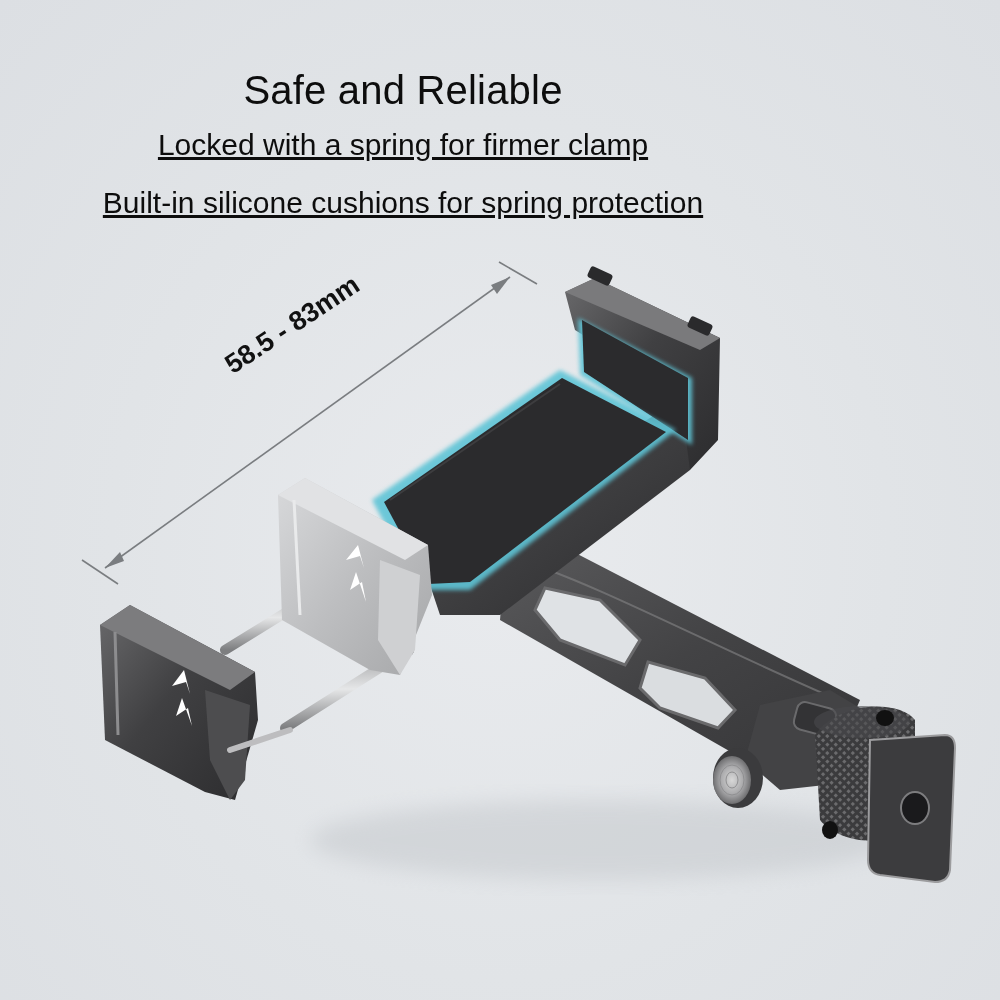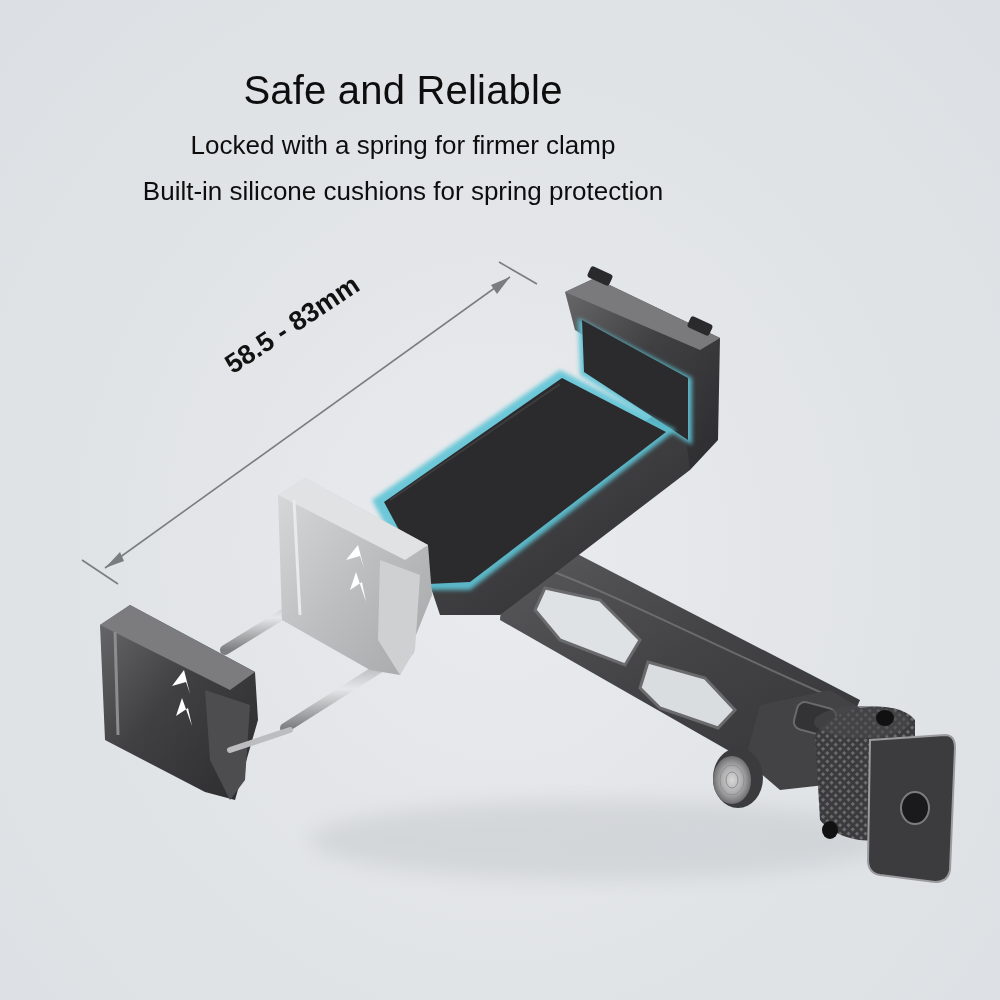--- a/index.html
+++ b/index.html
@@ -28,24 +28,25 @@
       color: #0d0d0d;
     }
     .title {
       font-size: 40px;
       font-weight: 400;
       letter-spacing: 0.2px;
       margin: 0;
       line-height: 56px;
     }
     .subtitle {
-      font-size: 26px;
+      font-size: 30px;
       font-weight: 400;
-      margin: 4px;
+      margin: 16px;
       line-height: 42px;
+      text-decoration: underline;
     }
     .subtitle.first { margin-top: 6px; }
     .product {
       position: absolute;
       left: 0;
       top: 0;
       width: 1000px;
       height: 1000px;
     }
     .dim-label {

